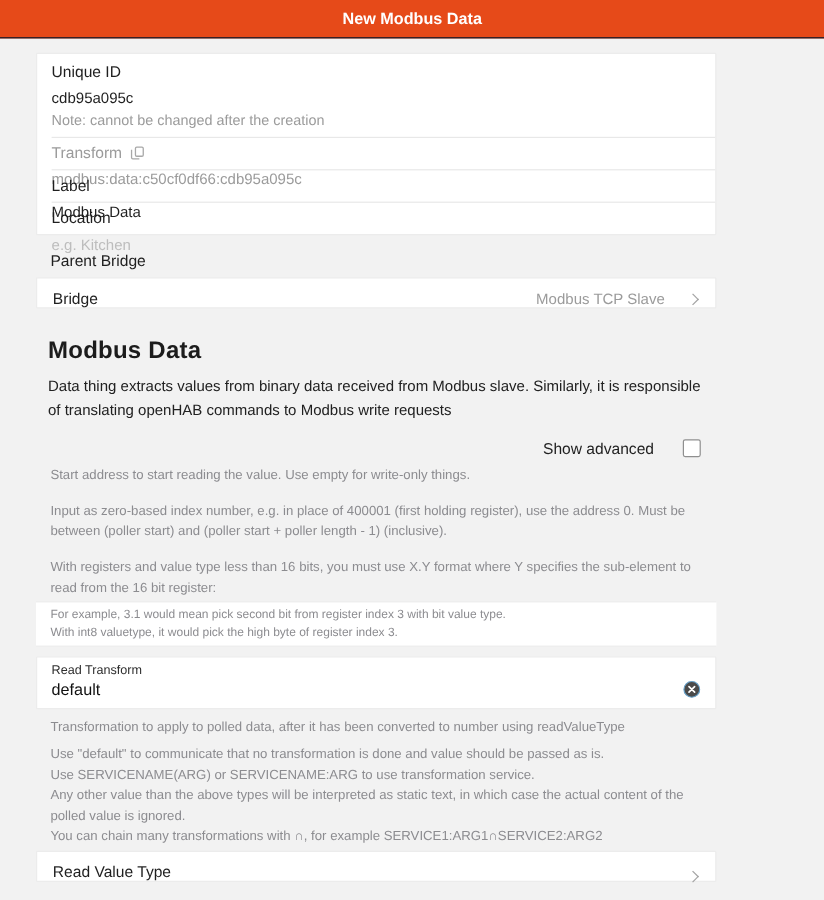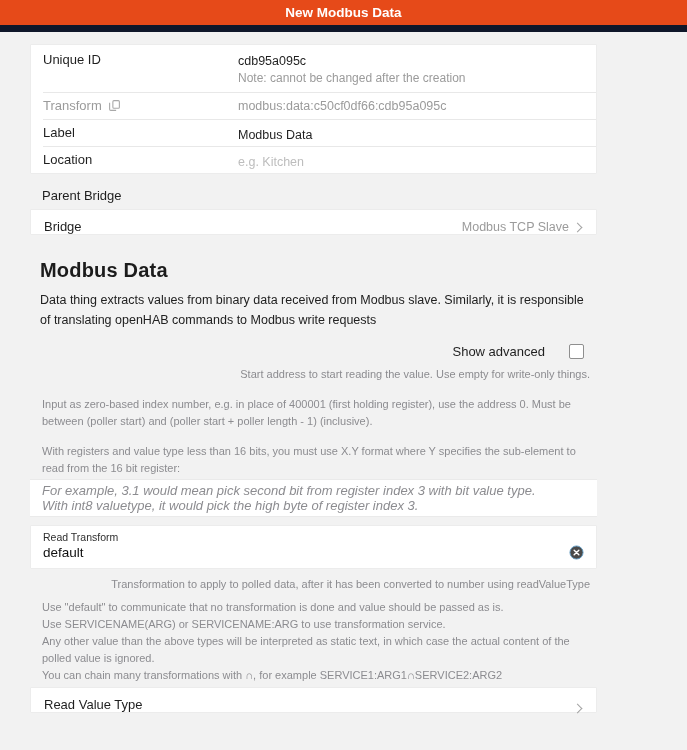--- a/index.html
+++ b/index.html
@@ -5,34 +5,34 @@
   * { margin:0; padding:0; box-sizing:border-box; }
   html,body { width:687px; height:750px; overflow:hidden; }
   body {
     font-family:"Liberation Sans", sans-serif;
     background:#f2f2f2;
     color:#1f1f1f;
     position:relative;
   }
   
   .appbar {
-    height:32px; background:#e64a19; border-bottom:7px solid #0f172a;
+    height:32px; background:#e64a19; border-bottom:1px solid #0f172a;
     display:flex; align-items:center; justify-content:center;
   }
   .appbar .title { color:#fff; font-size:13.5px; font-weight:bold; }
 
   
   main { width:567px; margin-left:30px; padding-top:12px; }
 
   .card {
     background:#fff; border:1px solid #ececec; border-radius:1px;
   }
 
   
-  .row { display:flex; align-items:flex-start; position:relative; padding:0 12px; }
+  .row { display:flex; align-items:flex-start; position:relative; padding:0 12px;flex-direction:column; }
   .row + .row::before {
     content:""; position:absolute; top:0; left:12px; right:0; height:1px; background:#e8e8e8;
   }
   .row .lbl { width:195px; flex-shrink:0; font-size:13px; color:#1f1f1f; padding-top:7px; display:flex; align-items:center; gap:6px; }
   .row.single { height:27px; }
   .row.single .lbl { padding-top:6px; }
   .row .valwrap { flex:1; padding-top:6px; }
   .muted { color:#9b9b9b !important; }
   .valtext { font-size:12.5px; color:#9b9b9b; padding-top:7px; }
   .note { font-size:12px; color:#9b9b9b; margin-top:2px; padding-bottom:7px; }
@@ -41,21 +41,21 @@
     font-family:inherit; font-size:12.5px; color:#1f1f1f; padding:1px 0;
   }
   input.ival::placeholder { color:#bdbdbd; }
 
   
   .section-label { font-size:13px; color:#1f1f1f; margin:14px 0 6px 12px; }
 
   
   .link-row { height:26px; display:flex; align-items:flex-end; justify-content:space-between; padding:0 13px; cursor:pointer; }
   .link-row .lbl { font-size:13px; color:#1f1f1f; }
-  .link-row .rightval { display:flex; align-items:center; gap:5px; font-size:12.5px; color:#9b9b9b; }
+  .link-row .rightval { display:flex; align-items:center; gap:20px; font-size:12.5px; color:#9b9b9b; }
   .chev {
     width:7px; height:7px; display:inline-block;
     border-top:1.5px solid #a3a3a3; border-right:1.5px solid #a3a3a3;
     transform:rotate(45deg); margin-right:2px;
   }
 
   
   h1.section-title { font-size:20px; font-weight:700; color:#1c1c1c; margin:24px 0 0 10px; letter-spacing:0.2px; }
   .desc { font-size:12.5px; line-height:20px; color:#212121; margin:8px 0 0 10px; width:556px; }
 
@@ -71,30 +71,30 @@
   .input-card { margin-top:5px; padding:5px 12px 6px 12px; }
   .flabel { font-size:10.5px; color:#2e2e2e; }
   .input-card .irow { display:flex; align-items:center; }
   .input-card input.field {
     border:none; outline:none; background:transparent; flex:1;
     font-family:inherit; font-size:13.5px; color:#111; height:19px; padding:0;
   }
 
   
   .help { font-size:11px; line-height:17px; color:#8c8c90; margin:13px 0 0 12px; max-width:548px; }
-  .help.first { margin-top:7px;text-align:right; }
+  .help.first { margin-top:7px; }
   .help-lines .hline { font-size:11px; line-height:17px; color:#8c8c90; }
   .help-lines { margin:6px 0 0 12px; max-width:548px; }
 
   
   .example-strip {
     margin-top:2px; background:#fff; border-top:1px solid #eaeaea; border-bottom:1px solid #eaeaea;
     padding:3px 12px;
   }
-  .example-strip .hline { font-size:13px; line-height:15px; color:#8c8c90;font-style:italic; }
+  .example-strip .hline { font-size:10px; line-height:15px; color:#8c8c90; }
 
   
   .copy-icon svg { display:block; }
   .clear-btn { width:16px; height:16px; flex-shrink:0; cursor:pointer; display:flex; align-items:center; justify-content:center; }
   .mt-rt { margin-top:8px; }
   .mt-rvt { margin-top:3px; }
 </style>
 </head>
 <body>
 

